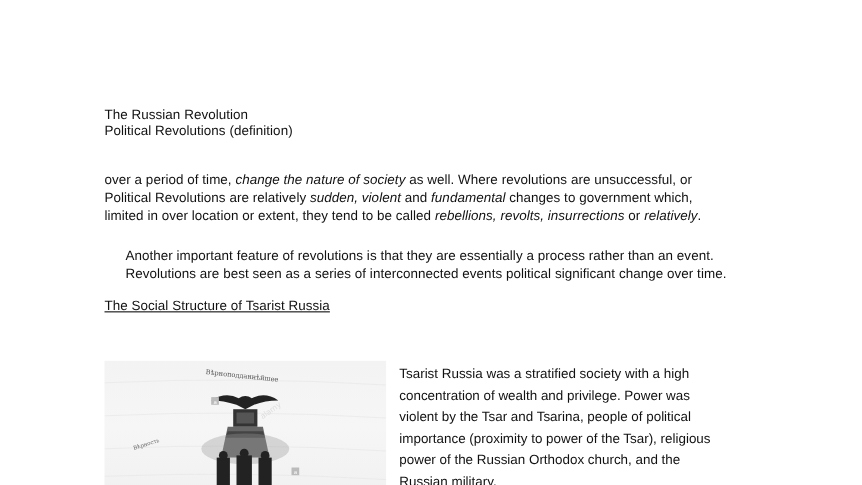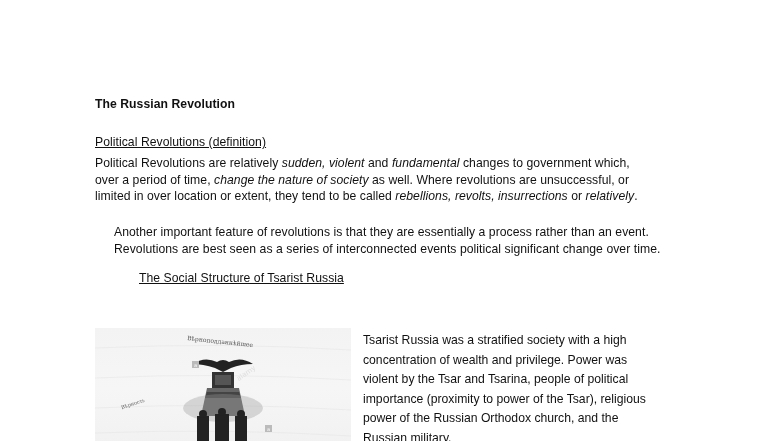--- a/index.html
+++ b/index.html
@@ -22,25 +22,25 @@
       background: #ffffff;
     }
     .text {
       position: absolute;
       left: 95px;
       font-size: 12.2px;
       line-height: 16.5px;
       white-space: nowrap;
       letter-spacing: 0.05px;
     }
-    .title { top: 96px; font-weight: bold; }
-    .h-def { top: 134px; text-decoration: underline; }
+    .title { top: 96px; font-weight: normal; }
+    .h-def { top: 111px; }
     .p1 { top: 155px; }
     .p2 { top: 224px; margin-left: 19px; }
-    .h-social { top: 270px; text-decoration: underline; margin-left: 44px; }
+    .h-social { top: 270px; text-decoration: underline; }
     .p3 {
       position: absolute;
       left: 363px;
       top: 331px;
       font-size: 12.2px;
       line-height: 19.6px;
       white-space: nowrap;
     }
     em { font-style: italic; }
     .figure {
@@ -57,24 +57,24 @@
 <body>
 
 <div class="page">
 
   <div class="text title">The Russian Revolution</div>
 
   <div class="text h-def">Political Revolutions (definition)</div>
 
   <div class="text p1">
     <div>
-      <span>Political Revolutions are relatively </span><em>sudden, violent</em><span> and </span><em>fundamental</em><span> changes to government which,</span>
+      <span>over a period of time, </span><em>change the nature of society</em><span> as well. Where revolutions are unsuccessful, or</span>
     </div>
     <div>
-      <span>over a period of time, </span><em>change the nature of society</em><span> as well. Where revolutions are unsuccessful, or</span>
+      <span>Political Revolutions are relatively </span><em>sudden, violent</em><span> and </span><em>fundamental</em><span> changes to government which,</span>
     </div>
     <div>
       <span>limited in over location or extent, they tend to be called </span><em>rebellions, revolts, insurrections</em><span> or </span><em>relatively</em><span>.</span>
     </div>
   </div>
 
   <div class="text p2">
     <div>Another important feature of revolutions is that they are essentially a process rather than an event.</div>
     <div>Revolutions are best seen as a series of interconnected events political significant change over time.</div>
   </div>

